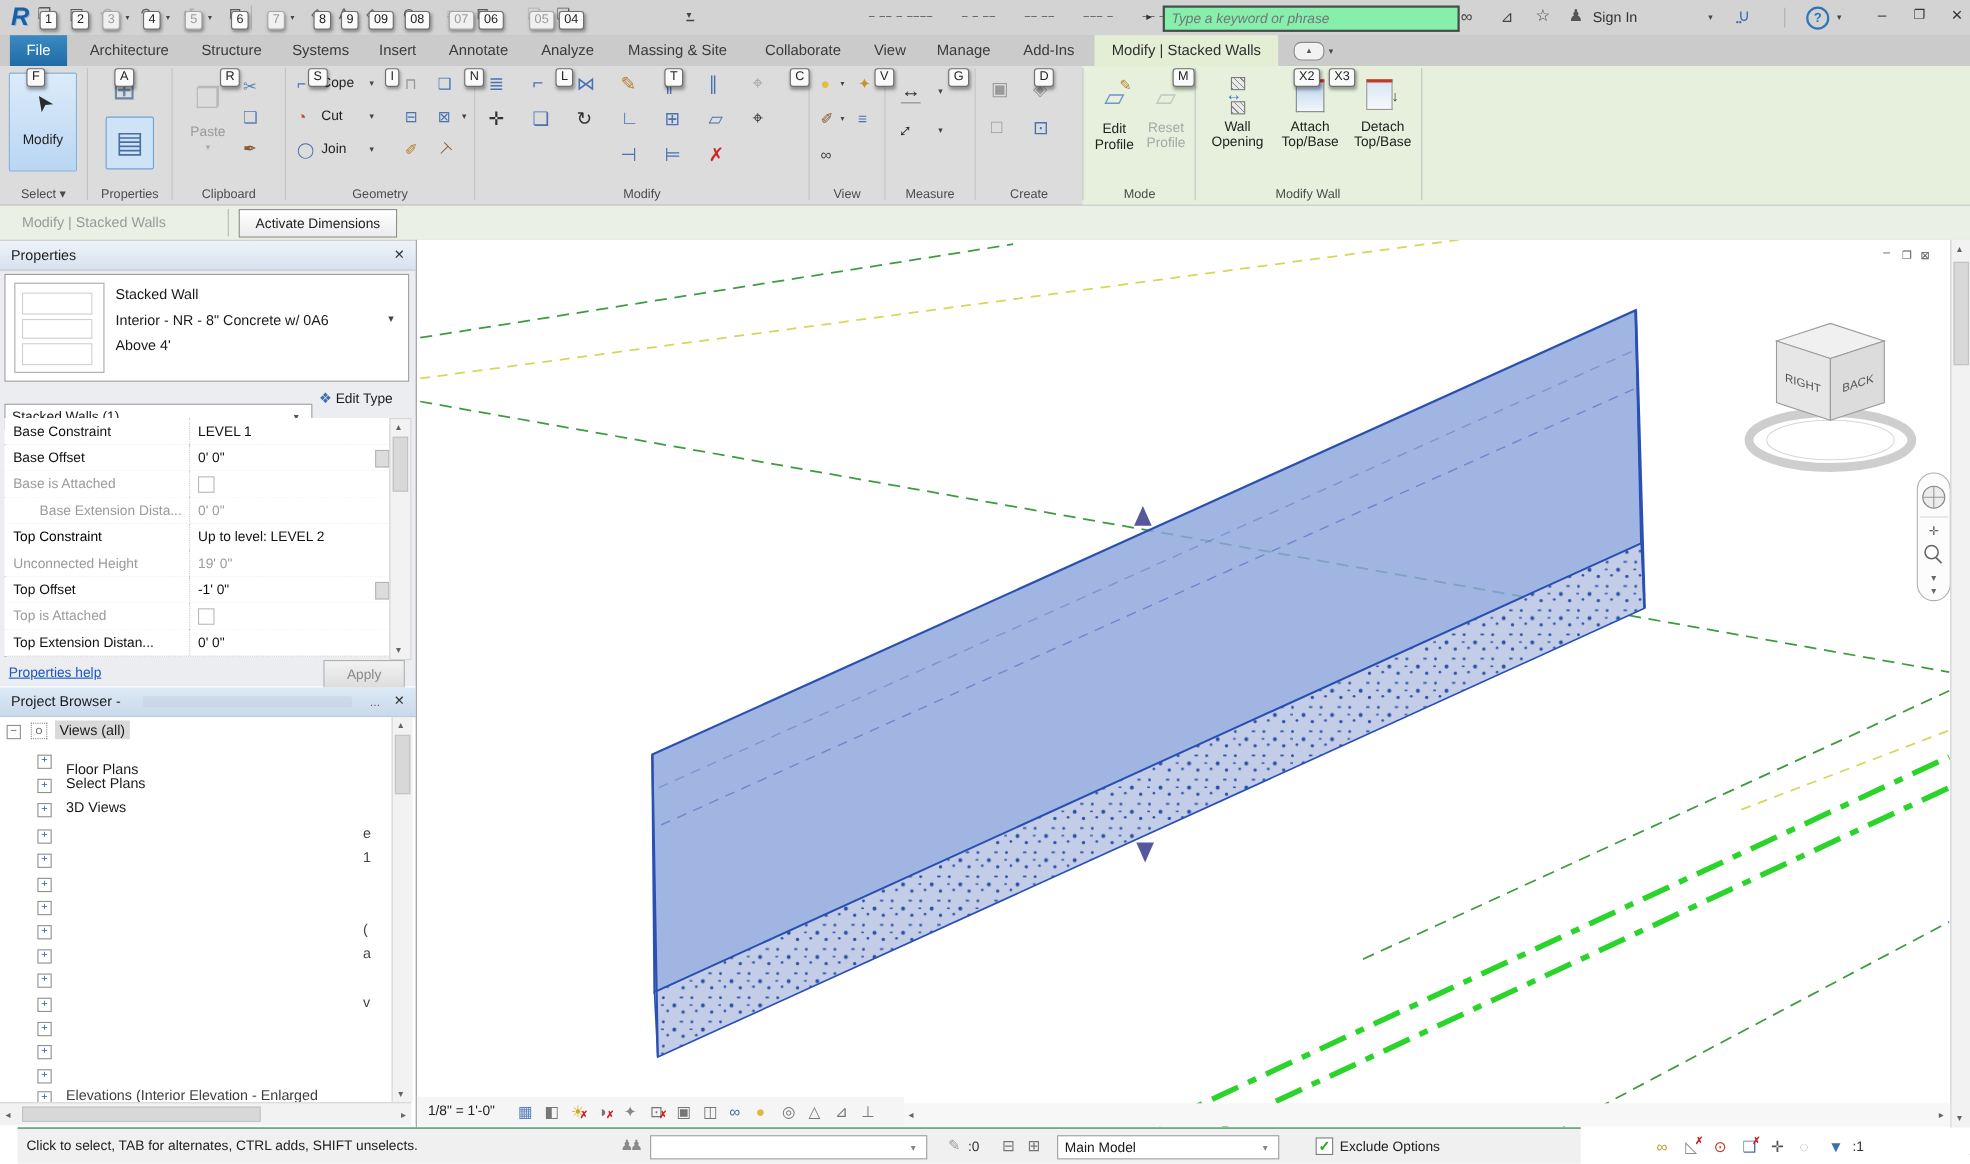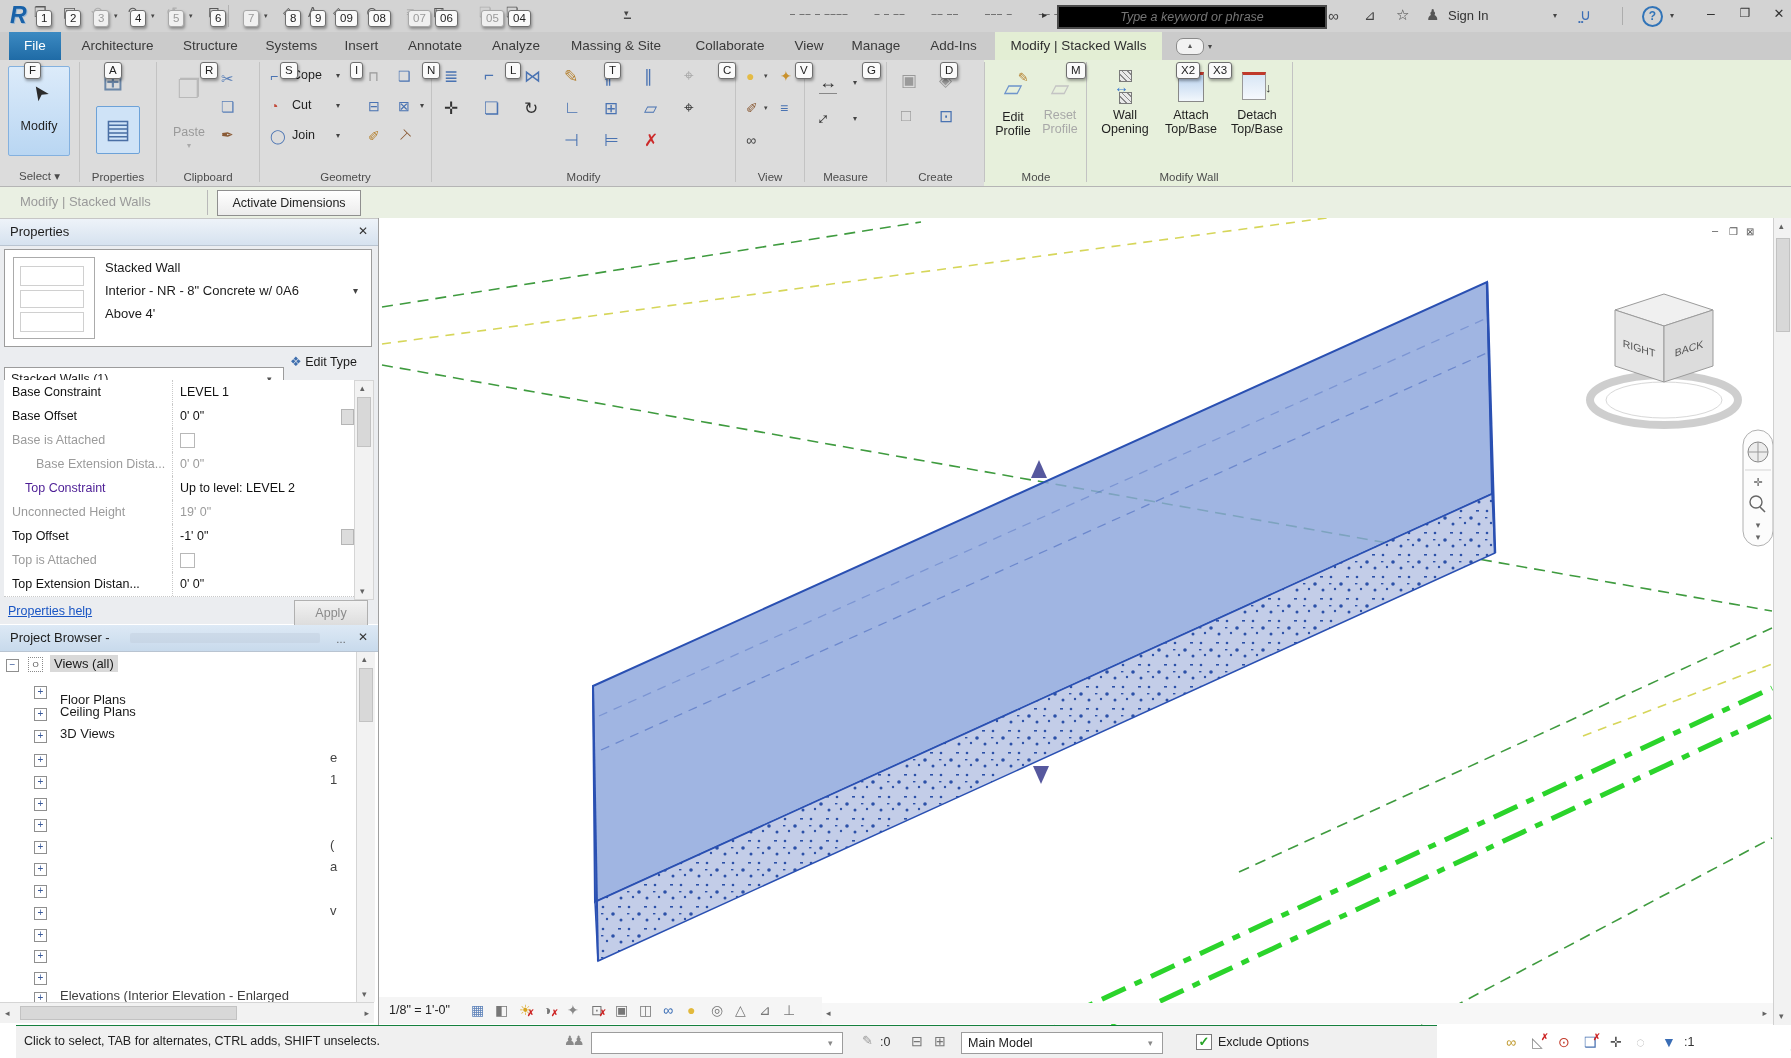--- a/index.html
+++ b/index.html
@@ -95,21 +95,21 @@
     </div>
   <div class="abs" style="left:624px;top:8px;font-size:9px;color:#444;">▾<br>▔</div>
   <div id="titledashes" style="position:absolute;left:790px;top:9px;width:370px;display:flex;gap:26px;color:#3a3a3a;font-size:9px;letter-spacing:1px;">
       <span>– –– – ––––</span>
       <span>– – ––</span>
       <span>–– ––</span>
       <span>––– –</span>
       <span>–– ––</span>
     </div>
   <div class="abs" style="left:1042px;top:9px;font-size:10px;color:#333;">▸</div>
-  <input class="abs" style="left: 1057px; top: 5px; width: 254px; height: 20px; border: 2px solid rgb(74, 74, 74); font-size: 12.5px; font-style: italic; color: rgb(119, 119, 119); padding: 0px 6px; background: #000000; text-align: center;" placeholder="Type a keyword or phrase">
+  <input class="abs" style="left: 1057px; top: 5px; width: 254px; height: 20px; border: 2px solid rgb(74, 74, 74); font-size: 12.5px; font-style: italic; color: rgb(119, 119, 119); padding: 0px 6px; background: #86efac;" placeholder="Type a keyword or phrase">
   <div class="abs ic" style="left:1328px;top:8px;font-size:15px;color:#444;">∞</div>
   <div class="abs ic" style="left:1364px;top:8px;font-size:14px;color:#444;">⊿</div>
   <div class="abs ic" style="left:1396px;top:7px;font-size:15px;color:#444;">☆</div>
   <div class="abs ic" style="left:1426px;top:7px;font-size:15px;color:#555;">♟</div>
   <div class="abs" style="left:1448px;top:8px;font-size:13px;color:#333;">Sign In</div>
   <div class="abs ic" style="left:1553px;top:12px;font-size:8px;color:#444;">▾</div>
   <div class="abs ic" style="left:1580px;top:7px;font-size:15px;color:#3a6db5;">∪<span style="font-size:8px;position:relative;left:-13px;top:4px;">••</span></div>
   <div class="abs" style="left:1622px;top:7px;width:1px;height:18px;background:#adadad;"></div>
   <div class="abs ic" style="left:1642px;top:6px;width:17px;height:17px;border:2px solid #3174b8;border-radius:50%;color:#3174b8;font-size:12px;font-weight:bold;line-height:17px;">?</div>
   <div class="abs ic" style="left:1670px;top:12px;font-size:8px;color:#444;">▾</div>
@@ -151,21 +151,21 @@
     <span class="ic" style="left:22px;top:8px;font-size:26px;color:#6b87a8;">⊞</span>
     <div class="abs" style="left:16px;top:46px;width:42px;height:46px;background:#cfe3f7;border:1px solid #6da2d8;border-radius:2px;text-align:center;">
       <span style="font-size:27px;color:#4a6fa5;line-height:44px;">▤</span>
     </div>
     <div class="plabel">Properties</div>
   </div>
 
   <div class="rpanel" style="left:157px;width:102px;">
     <div class="bigbtn" style="left:8px;top:6px;width:48px;height:88px;color:#9a9a9a;">
       <span style="font-size:26px;color:#b9b9b9;margin-top:8px;">❐</span>
-      <span style="margin-top:20px;">Paste</span>
+      <span style="margin-top:8px;">Paste</span>
       <span style="font-size:8px;color:#aaa;margin-top:2px;">▾</span>
     </div>
     <div id="clipside">
         <span style="position: absolute; left: 64px; top: 10px; font-size: 15px; color: rgb(91, 128, 184);">✂</span>
         <span style="position: absolute; left: 64px; top: 38px; font-size: 15px; color: rgb(91, 128, 184);">❏</span>
         <span style="position: absolute; left: 64px; top: 66px; font-size: 15px; color: rgb(138, 90, 53);">✒</span>
       </div>
     <div class="plabel">Clipboard</div>
   </div>
 
@@ -338,21 +338,21 @@
         <span style="position: absolute; left: 8px; color: rgb(155, 155, 155); white-space: nowrap;">Base is Attached</span>
         <span style="position: absolute; left: 168px; top: 0px; width: 1px; height: 24px; border-left: 1px dotted rgb(201, 201, 201);"></span>
         <span style="position: absolute; left: 176px; top: 5px; width: 13px; height: 13px; border: 1px solid rgb(184, 184, 184); background: rgb(255, 255, 255);"></span>
       </div>
       <div class="gridrow" style="top: 233px;">
         <span style="position: absolute; left: 8px; color: rgb(155, 155, 155); white-space: nowrap; margin-left: 24px;">Base Extension Dista...</span>
         <span style="position: absolute; left: 168px; top: 0px; width: 1px; height: 24px; border-left: 1px dotted rgb(201, 201, 201);"></span>
         <span style="position: absolute; left: 176px; color: rgb(155, 155, 155); white-space: nowrap;">0'  0"</span>
       </div>
       <div class="gridrow" style="top: 257px;">
-        <span style="position: absolute; left: 21px; color: #4c1d95; white-space: nowrap; text-align: center;">Top Constraint</span>
+        <span style="position: absolute; left: 8px; color: #000000; white-space: nowrap; text-align: center;">Top Constraint</span>
         <span style="position: absolute; left: 168px; top: 0px; width: 1px; height: 24px; border-left: 1px dotted rgb(201, 201, 201);"></span>
         <span style="position: absolute; left: 176px; color: rgb(17, 17, 17); white-space: nowrap;">Up to level: LEVEL 2</span>
       </div>
       <div class="gridrow" style="top: 281px;">
         <span style="position: absolute; left: 8px; color: rgb(155, 155, 155); white-space: nowrap;">Unconnected Height</span>
         <span style="position: absolute; left: 168px; top: 0px; width: 1px; height: 24px; border-left: 1px dotted rgb(201, 201, 201);"></span>
         <span style="position: absolute; left: 176px; color: rgb(155, 155, 155); white-space: nowrap;">19'  0"</span>
       </div>
       <div class="gridrow" style="top: 305px;">
         <span style="position: absolute; left: 8px; color: rgb(17, 17, 17); white-space: nowrap;">Top Offset</span>
@@ -388,21 +388,21 @@
     <span class="ic" style="left:336px;top:10px;font-size:10px;color:#555;">…</span>
     <span class="ic" style="left:358px;top:6px;font-size:12px;color:#333;">✕</span>
   </div>
   <div id="tree" style="position:absolute;left:0;top:27px;width:356px;height:350px;overflow:hidden;background:#fff;">
       <span class="pb-plus" style="left: 6px; top: 7px;">−</span>
       <span style="position: absolute; left: 28px; top: 5px; width: 13px; height: 13px; border: 1px dotted rgb(138, 138, 138); font-size: 8px; line-height: 13px; text-align: center; color: rgb(85, 85, 85);">O</span>
       <span class="treelabel" style="left: 50px; top: 3px; background: rgb(217, 217, 217); padding: 1px 4px;">Views (all)</span>
       <span class="pb-plus" style="left: 34px; top: 34px;">+</span>
       <span class="treelabel" style="left: 60px; top: 40px;">Floor Plans</span>
       <span class="pb-plus" style="left: 34px; top: 56px;">+</span>
-      <span class="treelabel" style="left: 60px; top: 52px;">Ceiling Plans</span>
+      <span class="treelabel" style="left: 60px; top: 52px;">Select Plans</span>
       <span class="pb-plus" style="left: 34px; top: 78px;">+</span>
       <span class="treelabel" style="left: 60px; top: 74px;">3D Views</span>
       <span class="pb-plus" style="left: 34px; top: 102px;">+</span>
       <span class="treelabel" style="left: 330px; top: 98px; color: rgb(68, 68, 68);">e</span>
       <span class="pb-plus" style="left: 34px; top: 124px;">+</span>
       <span class="treelabel" style="left: 330px; top: 120px; color: rgb(68, 68, 68);">1</span>
       <span class="pb-plus" style="left: 34px; top: 146px;">+</span>
       <span class="pb-plus" style="left: 34px; top: 167px;">+</span>
       <span class="pb-plus" style="left: 34px; top: 189px;">+</span>
       <span class="treelabel" style="left: 330px; top: 185px; color: rgb(68, 68, 68);">(</span>

